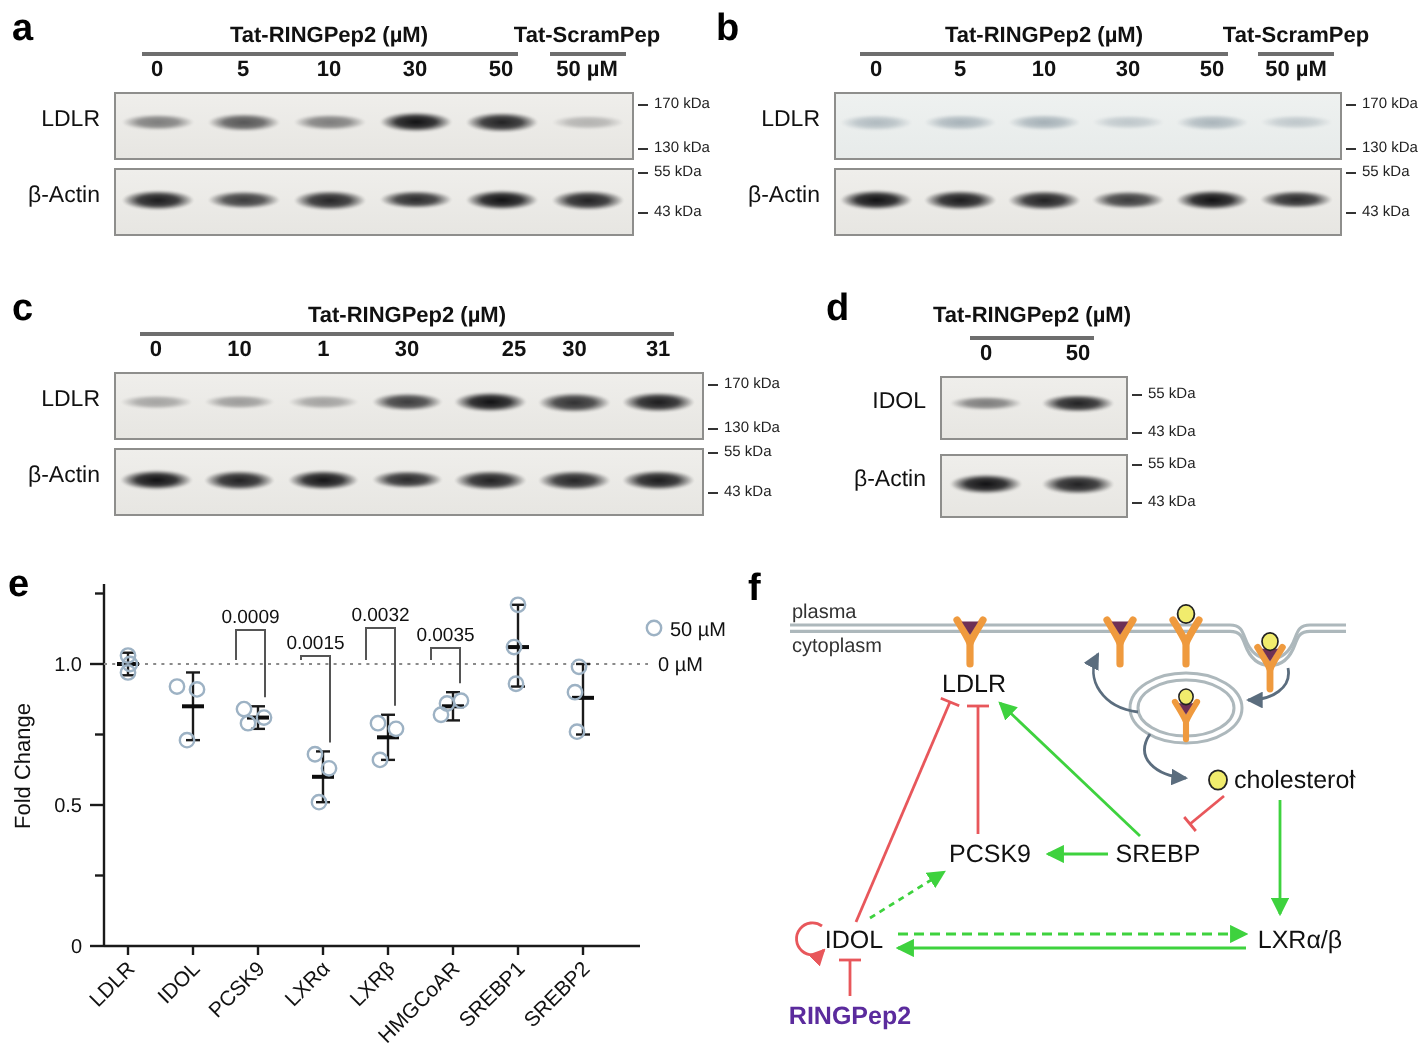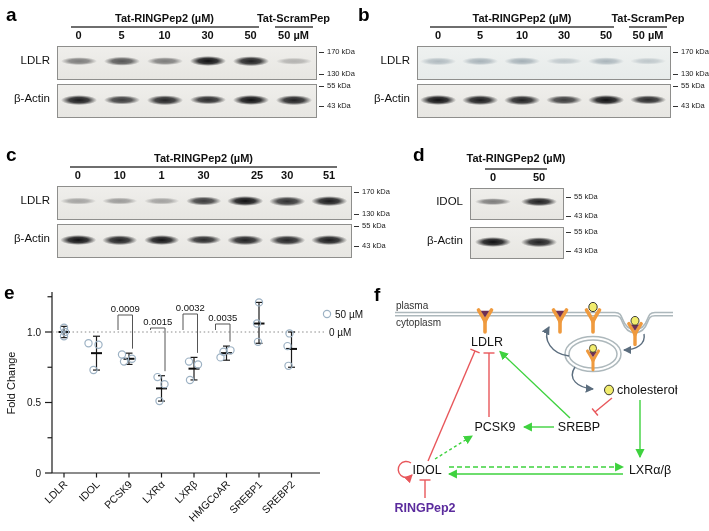--- a/index.html
+++ b/index.html
@@ -123,21 +123,21 @@
   <div class="panel" id="panel-c" style="left:4px;top:144px;width:402px;height:130px">
     <div class="plabel">c</div>
   <div class="bhead" style="left:199.5px;top:8px">Tat-RINGPep2 (µM)</div>
       <div class="hline" style="left:65.92857142857143px;top:22px;width:267.1428571428571px"></div>
       <div class="lane" style="left:73.92857142857143px;top:25px">0</div>
       <div class="lane" style="left:115.78571428571428px;top:25px">10</div>
       <div class="lane" style="left:157.64285714285714px;top:25px">1</div>
       <div class="lane" style="left:199.5px;top:25px">30</div>
       <div class="lane" style="left:253px;top:25px">25</div>
       <div class="lane" style="left:283.21428571428567px;top:25px">30</div>
-      <div class="lane" style="left:325.07142857142856px;top:25px">51</div>
+      <div class="lane" style="left:325.07142857142856px;top:25px">31</div>
       <div class="blotbox" style="left:53px;top:42px;width:293px;height:32px"></div>
       <div class="tlabel" style="left:0;top:50px;width:46px">LDLR</div>
       <div class="band dark" style="left:73.92857142857143px;top:57.36px;width:35.57857142857142px;height:6.9399999999999995px;opacity:0.32"></div>
       <div class="band dark" style="left:115.78571428571428px;top:57.36px;width:35.57857142857142px;height:7.12px;opacity:0.36"></div>
       <div class="band dark" style="left:157.64285714285714px;top:57.36px;width:35.57857142857142px;height:6.985px;opacity:0.33"></div>
       <div class="band dark" style="left:199.5px;top:57.36px;width:35.57857142857142px;height:9.1px;opacity:0.8"></div>
       <div class="band dark" style="left:241.35714285714283px;top:57.36px;width:35.57857142857142px;height:10px;opacity:1"></div>
       <div class="band dark" style="left:283.21428571428567px;top:57.36px;width:35.57857142857142px;height:9.325px;opacity:0.85"></div>
       <div class="band dark" style="left:325.07142857142856px;top:57.36px;width:35.57857142857142px;height:9.774999999999999px;opacity:0.95"></div>
       <div class="mktick" style="left:350px;top:48.4px"></div>

